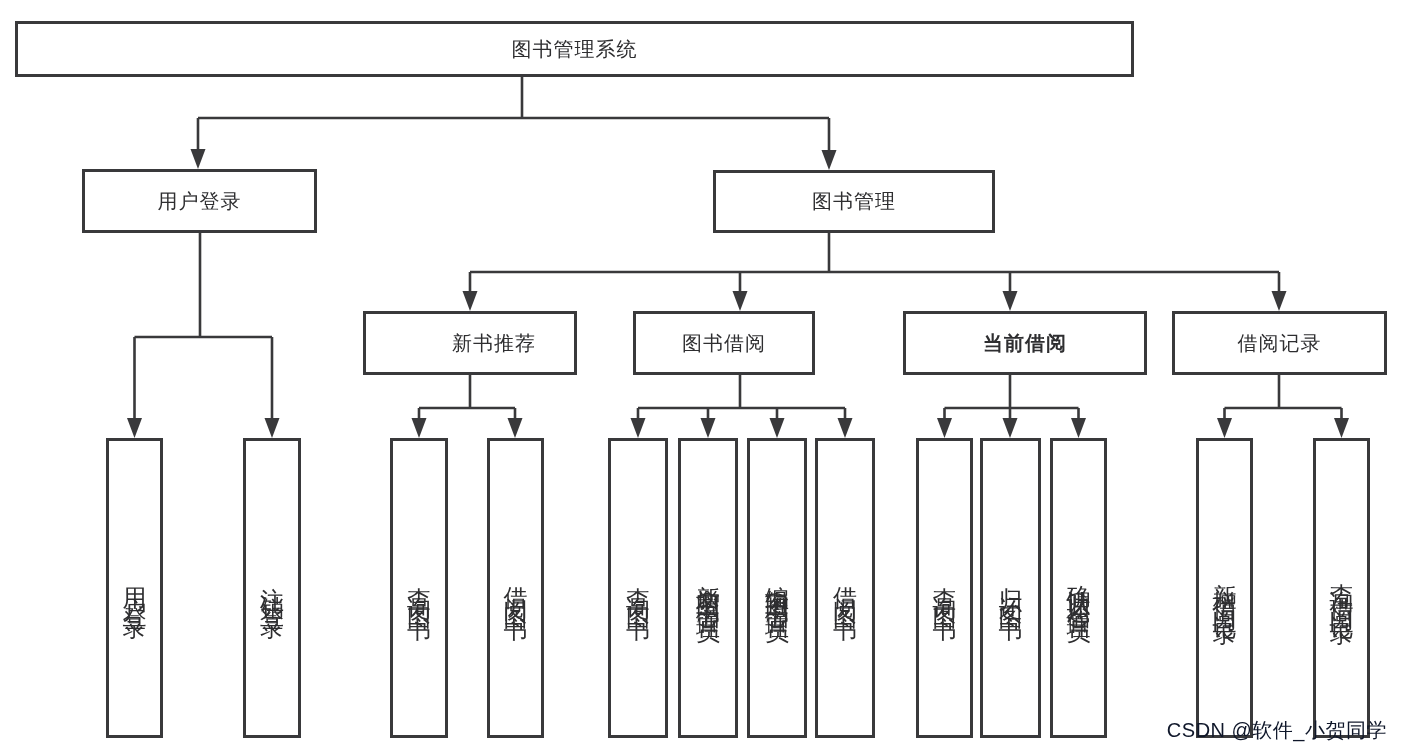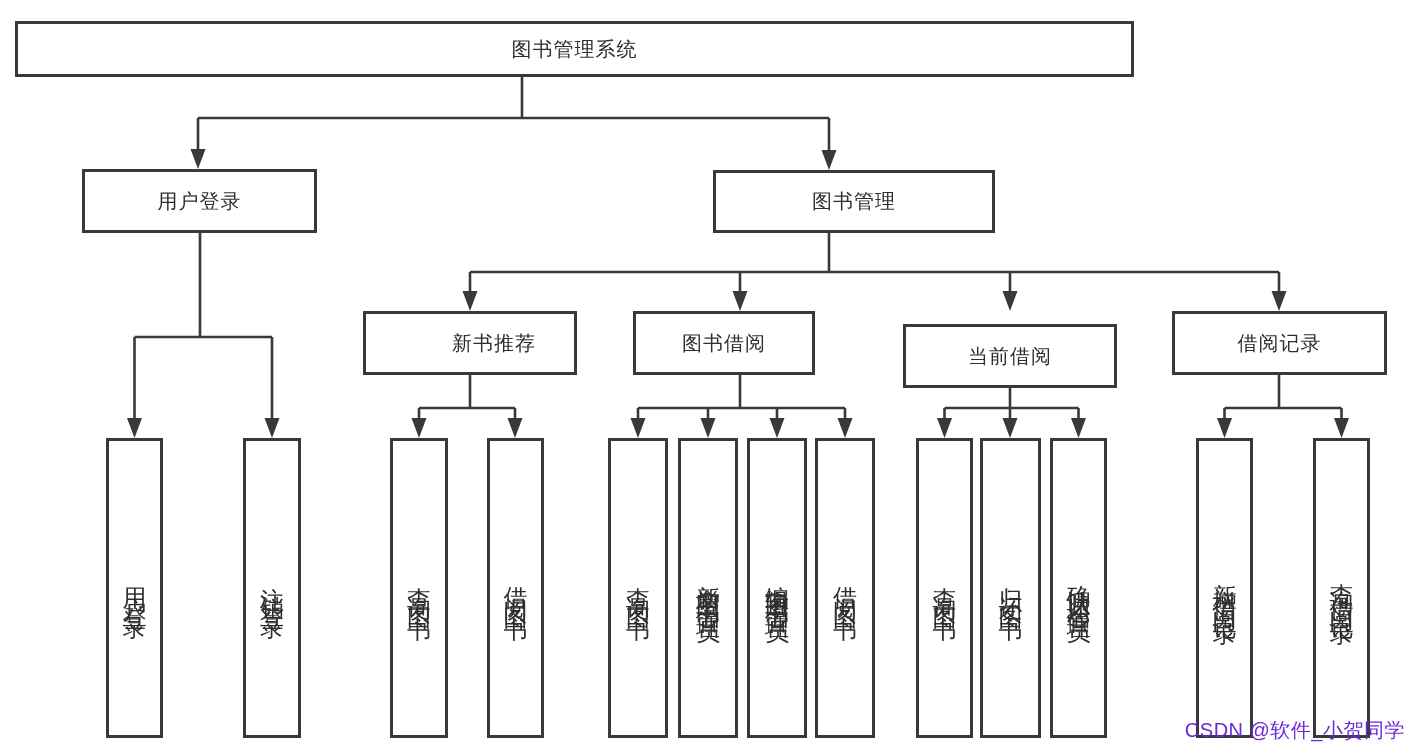--- a/index.html
+++ b/index.html
@@ -45,42 +45,42 @@
   }
   .len4 { letter-spacing: 10px; }
   .len6 { letter-spacing: 8px; }
   .len9 { letter-spacing: 5px; }
   
   #root            { left: 15px;   top: 12px;  width: 1119px; height: 56px; margin-top: 9px; }
   #user-login      { left: 82px;   top: 169px; width: 235px;  height: 64px; }
   #book-management { left: 713px;  top: 170px; width: 282px;  height: 63px; }
   #new-book-rec    { left: 363px;  top: 311px; width: 214px;  height: 64px; padding-left: 48px; }
   #book-borrowing  { left: 633px;  top: 311px; width: 182px;  height: 64px; }
-  #current-borrow  { left: 903px;  top: 324px; width: 214px;  height: 64px; }
+  #current-borrow  { left: 903px;  top: 311px; width: 244px;  height: 64px; font-weight: bold; }
   #borrow-records  { left: 1172px; top: 311px; width: 215px;  height: 64px; }
   #leaf-login      { left: 106px;  width: 57px; }
   #leaf-logout     { left: 243px;  width: 58px; }
   #leaf-nbr-query  { left: 390px;  width: 58px; }
   #leaf-nbr-borrow { left: 487px;  width: 57px; }
   #leaf-bb-query   { left: 608px;  width: 60px; }
   #leaf-bb-add     { left: 678px;  width: 60px; }
   #leaf-bb-edit    { left: 747px;  width: 60px; }
   #leaf-bb-borrow  { left: 815px;  width: 60px; }
   #leaf-cb-query   { left: 916px;  width: 57px; }
   #leaf-cb-return  { left: 980px;  width: 61px; }
   #leaf-cb-confirm { left: 1050px; width: 57px; }
   #leaf-br-add     { left: 1196px; width: 57px; }
   #leaf-br-query   { left: 1313px; width: 57px; }
   #watermark {
     position: absolute;
-    right: 0;
+    right: 18px;
     bottom: 3px;
     z-index: 3;
     font-size: 20px;
-    color: #6d28d9;
+    color: #0f172a;
     letter-spacing: 0.5px;
     white-space: nowrap;
   }
 </style>
 </head>
 <body>
 
 <div id="stage">
 
   <svg id="connector-layer" viewBox="0 0 1405 747" xmlns="http://www.w3.org/2000/svg">

